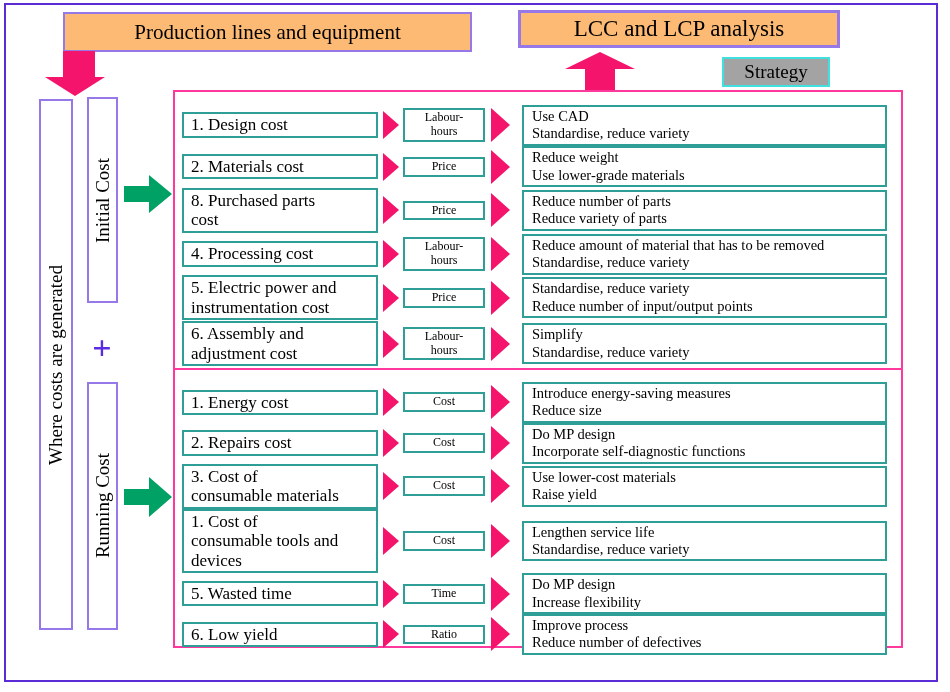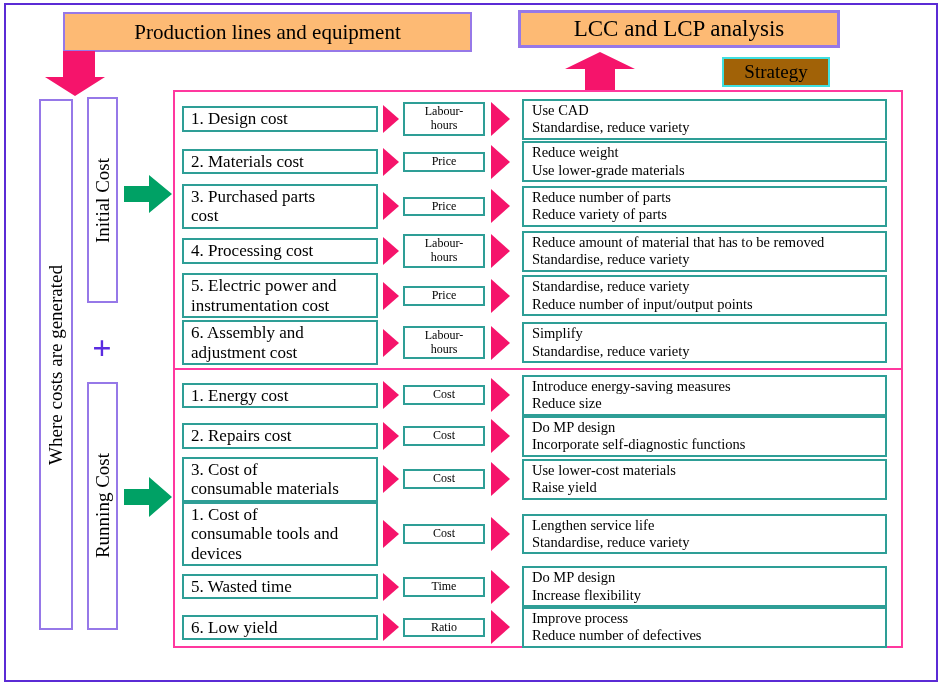--- a/index.html
+++ b/index.html
@@ -15,21 +15,21 @@
 
   
   .pbox {
     border:2px solid #9678E8; background:#fdba74;
     display:flex; align-items:center; justify-content:center;
     text-align:center;
   }
   #prod-box { left:63px; top:12px; width:409px; height:40px; font-size:21px; }
   #lcc-box  { left:518px; top:10px; width:322px; height:38px; font-size:23px; border-width:3px; }
   #strategy-box { left:722px; top:57px; width:108px; height:30px; font-size:19px;
-    border:2px solid #3FE0E0; background:#a16207;
+    border:2px solid #3FE0E0; background:#a3a3a3;
     display:flex; align-items:center; justify-content:center; }
 
   
   .vbox {
     border:2px solid #9678E8; background:#fff;
     display:flex; align-items:center; justify-content:center;
   }
   .vbox span {
     writing-mode:vertical-rl; transform:rotate(180deg);
     white-space:nowrap; font-size:19px;
@@ -37,21 +37,21 @@
   #where-vbox   { left:39px; top:99px;  width:34px; height:531px; }
   #initial-vbox { left:87px; top:97px;  width:31px; height:206px; }
   #running-vbox { left:87px; top:382px; width:31px; height:248px; }
   #plus-sign { left:88px; top:330px; width:28px; height:36px; line-height:36px;
     text-align:center; font-size:34px; font-weight:bold; color:#5A2BE0; }
 
   
   .pink-container {
     border:2px solid #FF389E; background:#fff;
     display:flex; flex-direction:column; justify-content:space-evenly;
-    padding:5px 14px 3px 7px;
+    padding:12px 14px 3px 7px;
   }
   #initial-container { left:173px; top:90px;  width:730px; height:282px; }
   #running-container { left:173px; top:368px; width:730px; height:280px; }
 
   .row { display:flex; align-items:center; }
   .item-box {
     width:196px; min-width:196px; box-sizing:border-box;
     border:2px solid #2E9E96; background:#fff;
     padding:1px 7px; font-size:17px; line-height:1.15;
   }
@@ -158,21 +158,21 @@
     </div>
     <div class="tri tri2"></div>
     <div class="strategy-box">
       <div class="line">Reduce weight</div>
       <div class="line">Use lower-grade materials</div>
     </div>
   </div>
 
   <div class="row">
     <div class="item-box">
-      <div class="line">3. Purchased parts</div>
+      <div class="line">8. Purchased parts</div>
       <div class="line">cost</div>
 
     </div>
     <div class="tri"></div>
     <div class="measure-box">
       <div class="line">Price</div>
 
     </div>
     <div class="tri tri2"></div>
     <div class="strategy-box">

